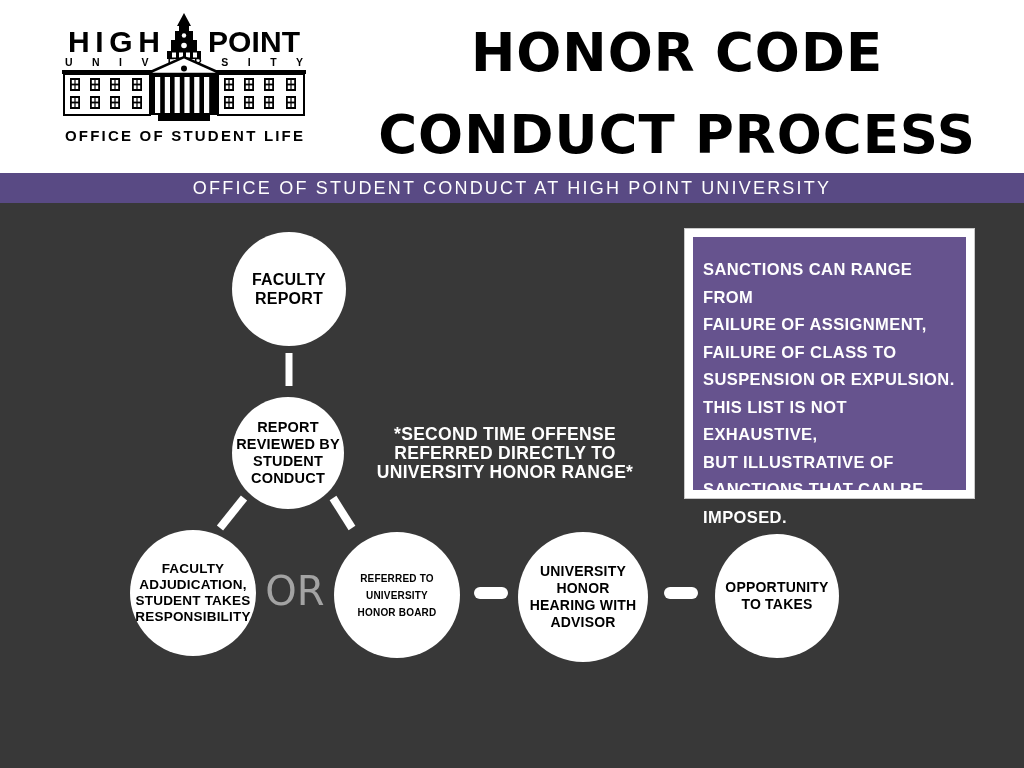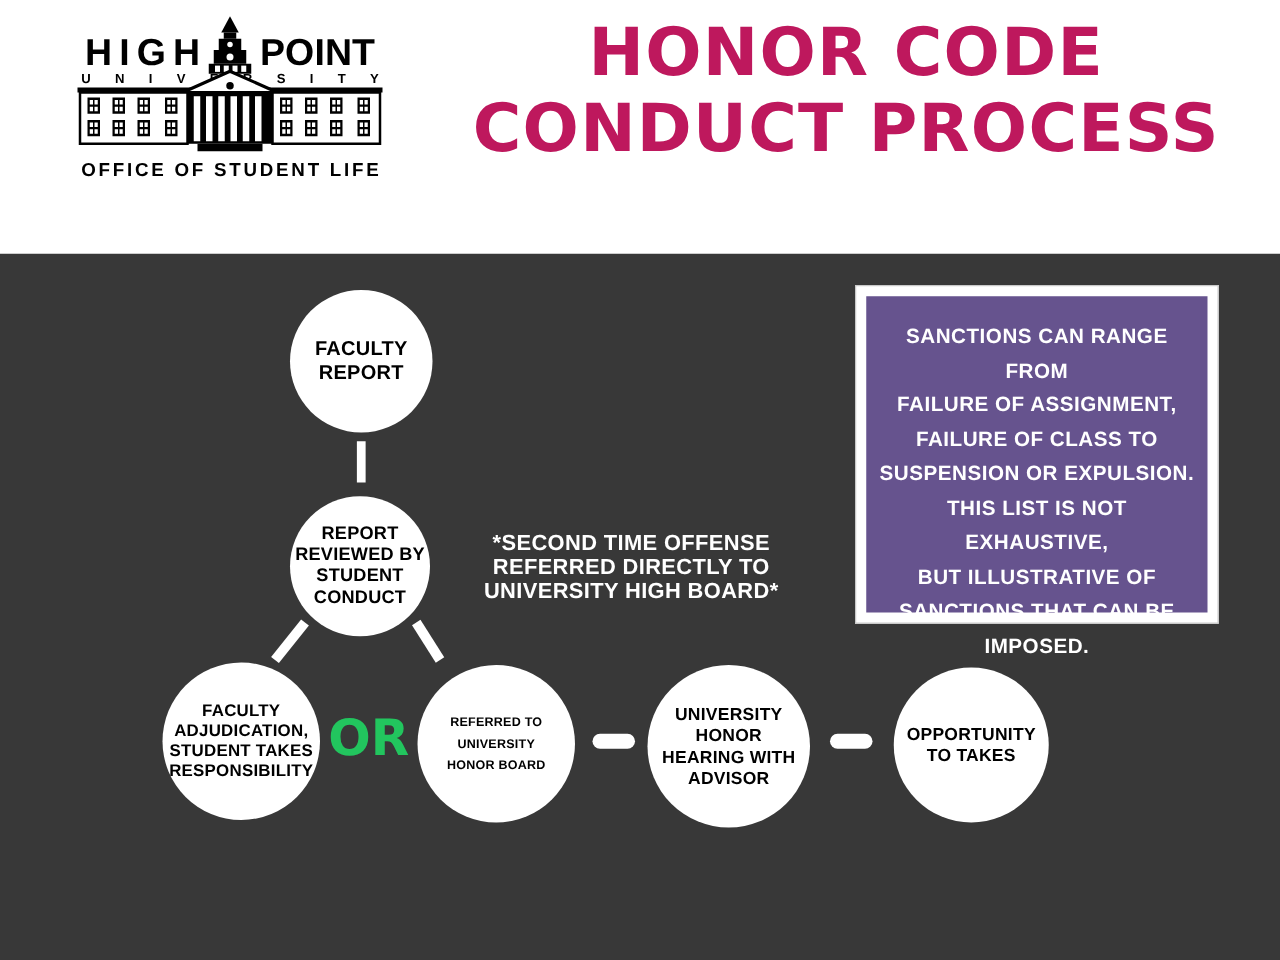--- a/index.html
+++ b/index.html
@@ -10,22 +10,22 @@
   }
   .preline { white-space:pre-line; }
 
   
   .header { position:absolute; left:0; top:0; width:1012px; height:173px; background:#ffffff; }
   .logo { position:absolute; left:58px; top:10px; width:252px; height:138px; }
   .page-title {
     position:absolute; left:330px; top:12px; width:694px;
     text-align:center;
     font-family:"DejaVu Sans", sans-serif;
-    font-weight:bold; font-size:53px; line-height:61px;
-    letter-spacing:1px; color:#be185d;
+    font-weight:bold; font-size:53px; line-height:82px;
+    letter-spacing:1px; color:#000000;
   }
 
   
   .banner {
     position:absolute; left:0; top:173px; width:1024px; height:30px;
     background:#594a84; color:#ffffff;
     display:flex; align-items:center; justify-content:center;
     font-size:18px; letter-spacing:2.2px; font-weight:400;
   }
 
@@ -45,39 +45,39 @@
   .node-faculty-report      { left:232px; top:29px;  width:114px; height:114px; font-size:16px;   line-height:19px; }
   .node-report-reviewed     { left:232px; top:194px; width:112px; height:112px; font-size:14.5px; line-height:17px; }
   .node-faculty-adjudication{ left:130px; top:327px; width:126px; height:126px; font-size:13.5px; line-height:16px; }
   .node-referred-board      { left:334px; top:329px; width:126px; height:126px; font-size:10px;   line-height:17px; }
   .node-honor-hearing       { left:518px; top:329px; width:130px; height:130px; font-size:14px;   line-height:17px; }
   .node-opportunity-appeal  { left:715px; top:331px; width:124px; height:124px; font-size:14px;   line-height:17px; }
 
   .or-label {
     position:absolute; left:260px; top:360px; width:70px; height:56px;
     display:flex; align-items:center; justify-content:center;
-    color:#22c55e; font-family:"DejaVu Sans", sans-serif;
-    font-weight:bold; font-size:40px;
+    color:#a3a3a3; font-family:"DejaVu Sans", sans-serif;
+    font-weight:normal; font-size:40px;
   }
 
   .note {
     position:absolute; left:360px; top:222px; width:290px;
     text-align:center; color:#ffffff;
     font-weight:bold; font-size:17.5px; line-height:19px; letter-spacing:0.3px;
   }
 
   .sanctions-frame {
     position:absolute; left:684px; top:25px; width:291px; height:271px;
     background:#ffffff; border:1px solid #c9c9c9; box-sizing:border-box;
     padding:8px;
   }
   .sanctions-box {
     width:100%; height:100%; background:#66538e; box-sizing:border-box;
     padding:19px 10px 0 10px;
-    text-align:center; color:#ffffff;
+    text-align:left; color:#ffffff;
     font-weight:bold; font-size:16.5px; line-height:27.5px; letter-spacing:0.4px;
   }
 
   
   .logo svg text { font-family:"Liberation Sans", sans-serif; font-weight:bold; fill:#000000; }
 </style>
 </head>
 <body>
 
 <div class="canvas">
@@ -146,20 +146,21 @@
         <rect x="100" y="105" width="52" height="6" fill="#000"></rect>
 
         <text x="7" y="131" font-size="15" textLength="238" lengthAdjust="spacing">OFFICE OF STUDENT LIFE</text>
       </svg>
     </div>
 
     <h1 class="page-title preline" style="margin:0;">HONOR CODE
 CONDUCT PROCESS</h1>
   </div>
 
+  <div class="banner">OFFICE OF STUDENT CONDUCT AT HIGH POINT UNIVERSITY</div>
 
   <div class="board">
 
     <svg class="connectors" viewBox="0 0 1024 565">
       <line x1="289" y1="150" x2="289" y2="183" stroke="#ffffff" stroke-width="7"></line>
       <line x1="244" y1="295" x2="220" y2="325" stroke="#ffffff" stroke-width="8"></line>
       <line x1="333" y1="295" x2="352" y2="325" stroke="#ffffff" stroke-width="8"></line>
       <line x1="480" y1="390" x2="502" y2="390" stroke="#ffffff" stroke-width="12" stroke-linecap="round"></line>
       <line x1="670" y1="390" x2="692" y2="390" stroke="#ffffff" stroke-width="12" stroke-linecap="round"></line>
     </svg>
@@ -181,21 +182,21 @@
 HONOR
 HEARING WITH
 ADVISOR</div>
     <div class="node node-opportunity-appeal preline">OPPORTUNITY
 TO TAKES</div>
 
     <div class="or-label">OR</div>
 
     <div class="note preline">*SECOND TIME OFFENSE
 REFERRED DIRECTLY TO
-UNIVERSITY HIGH BOARD*</div>
+UNIVERSITY HONOR RANGE*</div>
 
     <div class="sanctions-frame">
       <div class="sanctions-box preline">SANCTIONS CAN RANGE FROM
 FAILURE OF ASSIGNMENT,
 FAILURE OF CLASS TO
 SUSPENSION OR EXPULSION.
 THIS LIST IS NOT EXHAUSTIVE,
 BUT ILLUSTRATIVE OF
 SANCTIONS THAT CAN BE
 IMPOSED.</div>

